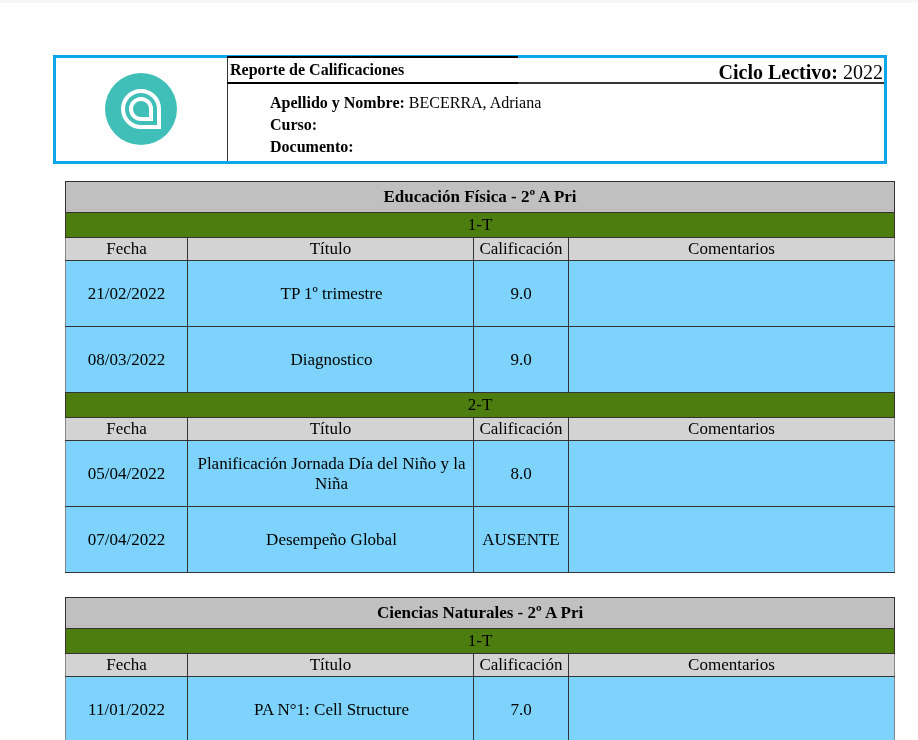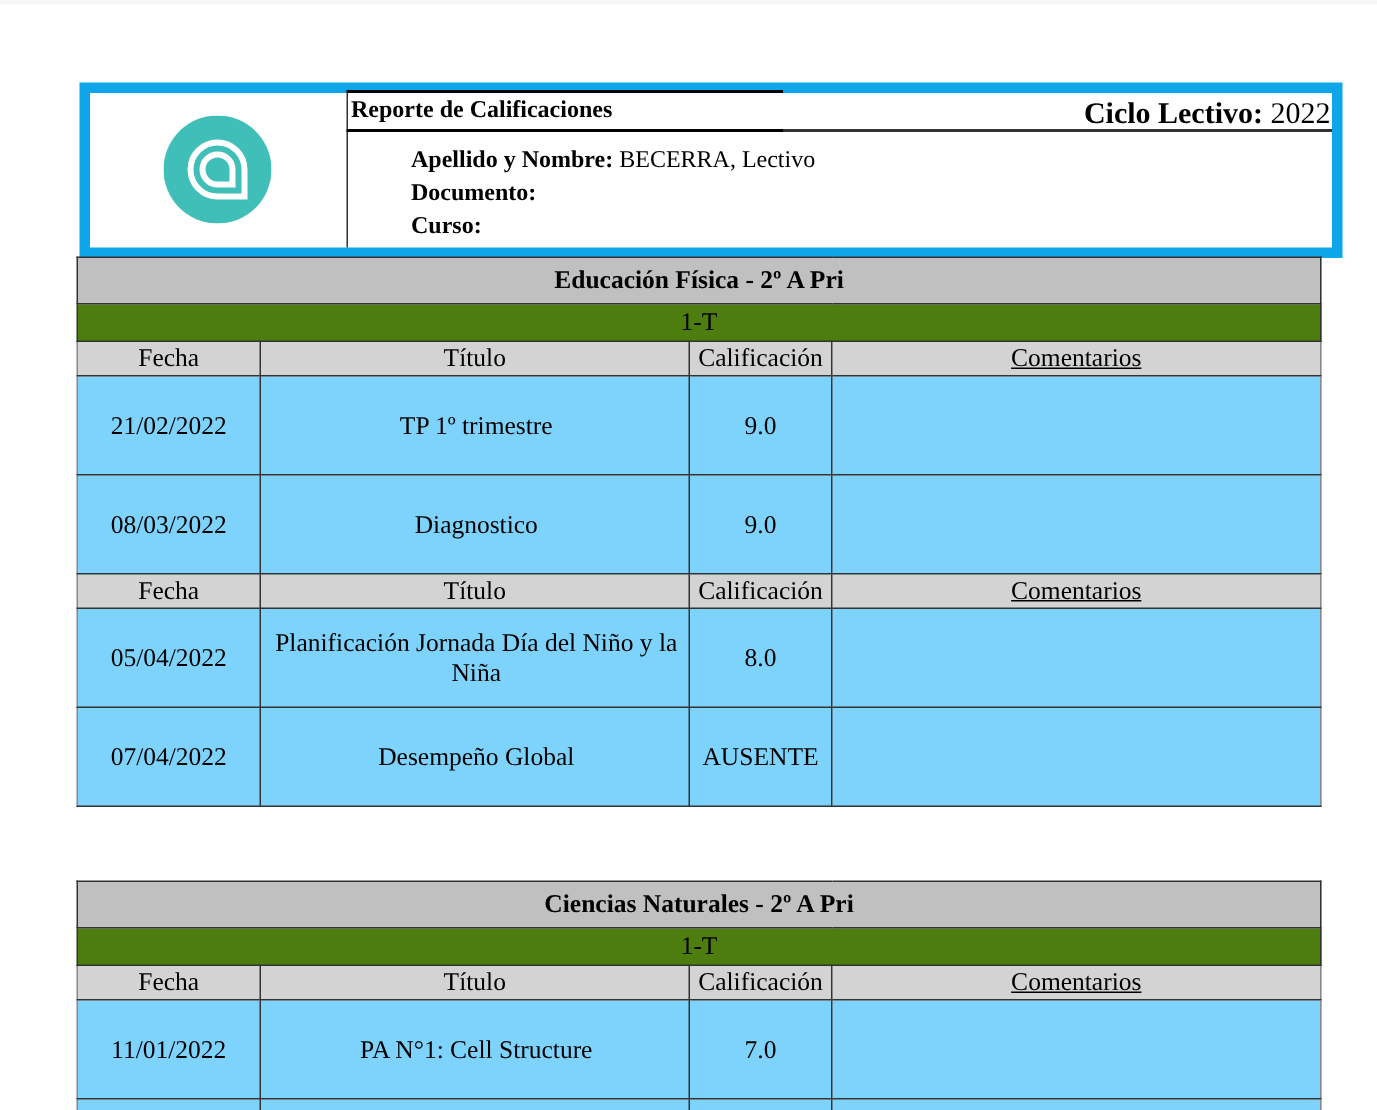--- a/index.html
+++ b/index.html
@@ -2,45 +2,45 @@
 <html><head>
 <meta charset="utf-8">
 <style>
   html, body { margin: 0; padding: 0; background: #ffffff; }
   body { width: 918px; height: 740px; overflow: hidden; position: relative;
          font-family: "Liberation Serif", serif; color: #000; }
   .topstrip { position: absolute; left: 0; top: 0; width: 918px; height: 3px; background: #f6f6f6; }
 
   
   .header { position: absolute; left: 53px; top: 55px; width: 828px; height: 103px;
-            border: 7px solid #0ea5e9; box-sizing: content-box; }
+            border: 3px solid #0ea5e9; box-sizing: content-box; }
   .logo-cell { position: absolute; left: 0; top: 0; width: 171px; height: 103px;
                border-right: 1px solid #333; }
   .logo { position: absolute; left: 49px; top: 15px; width: 72px; height: 72px; }
   .title-row { position: absolute; left: 172px; top: 0; width: 656px; height: 24px;
                border-bottom: 2px solid #333; }
   .title-row .black-top { position: absolute; left: -1px; top: -2px; width: 291px; height: 2px; background: #000; }
   .title-row .black-bot { position: absolute; left: -1px; bottom: -2px; width: 291px; height: 2px; background: #000; }
   .report-title { position: absolute; left: 2px; top: 3px; font-weight: bold; font-size: 16px; }
   .ciclo { position: absolute; right: 1px; top: 3px; font-size: 20px; }
   .ciclo b { font-weight: bold; }
   .info { position: absolute; left: 177px; top: 34px; font-size: 16px; line-height: 22px; }
   .info b { font-weight: bold; margin-left: 37px; }
 
   
-  .subject { position: absolute; left: 51px; width: 829px; }
+  .subject { position: absolute; left: 65px; width: 829px; margin-top: 10px; }
   table.grades { border-collapse: collapse; width: 829px; table-layout: fixed; }
   table.grades td { border: 1px solid #333; padding: 0; font-size: 17px; }
   .subj-title td { background: #c0c0c0; text-align: center; font-weight: bold; font-size: 20px;
                    height: 30px; border-left-color:#888; border-right-color:#888; border-top-color:#666; }
   .term td { background: #4d7c0f; text-align: center; height: 24px; font-size: 18px;
              border-left-color:#888; border-right-color:#888; }
   .colhead td { background: #d3d3d3; text-align: center; height: 22px; font-size: 17px; }
   .colhead td:first-child { border-left-color:#888; }
-  .colhead td:last-child { border-right-color:#888;text-decoration:underline; }
+  .colhead td:last-child { border-right-color:#888; }
   .row td { height: 65px; background: #7dd3fc; }
   .row td.fecha { text-align: center; border-left-color:#888; }
   .row td.titulo { text-align: center; padding-left: 2px; line-height: 20px; }
   .row td.calif { text-align: center; }
   .row td.coment { border-right-color:#888; }
   .last td { border-bottom-color: #888; }
 </style>
 </head>
 <body>
 
@@ -54,23 +54,23 @@
       <path d="M36 26 a10 10 0 1 0 0 20 h10 v-10 a10 10 0 0 0 -10 -10 z" fill="none" stroke="#ffffff" stroke-width="4"></path>
     </svg>
   </div>
   <div class="title-row">
     <div class="black-top"></div>
     <div class="black-bot"></div>
     <span class="report-title">Reporte de Calificaciones</span>
     <span class="ciclo"><b>Ciclo Lectivo:</b> <span>2022</span></span>
   </div>
   <div class="info">
-    <div><b>Apellido y Nombre:</b> <span>BECERRA, Lectivo</span></div>
+    <div><b>Apellido y Nombre:</b> <span>BECERRA, Adriana</span></div>
+    <div><b>Curso:</b> <span></span></div>
     <div><b>Documento:</b> <span></span></div>
-    <div><b>Curso:</b> <span></span></div>
   </div>
 </div>
 
 <div class="subject" style="top:171px;">
   <table class="grades">
     <colgroup>
         <col style="width:122px">
         <col style="width:286px">
         <col style="width:95px">
         <col style="width:326px">
@@ -93,20 +93,23 @@
       <td class="titulo">TP 1º trimestre</td>
       <td class="calif">9.0</td>
       <td class="coment"></td>
     </tr>
     <tr class="row">
       <td class="fecha">08/03/2022</td>
       <td class="titulo">Diagnostico</td>
       <td class="calif">9.0</td>
       <td class="coment"></td>
     </tr>
+    <tr class="term">
+          <td colspan="4">2-T</td>
+        </tr>
     <tr class="colhead">
       <td>Fecha</td>
       <td>Título</td>
       <td>Calificación</td>
       <td>Comentarios</td>
     </tr>
     <tr class="row">
       <td class="fecha">05/04/2022</td>
       <td class="titulo">Planificación Jornada Día del Niño y la Niña</td>
       <td class="calif">8.0</td>

